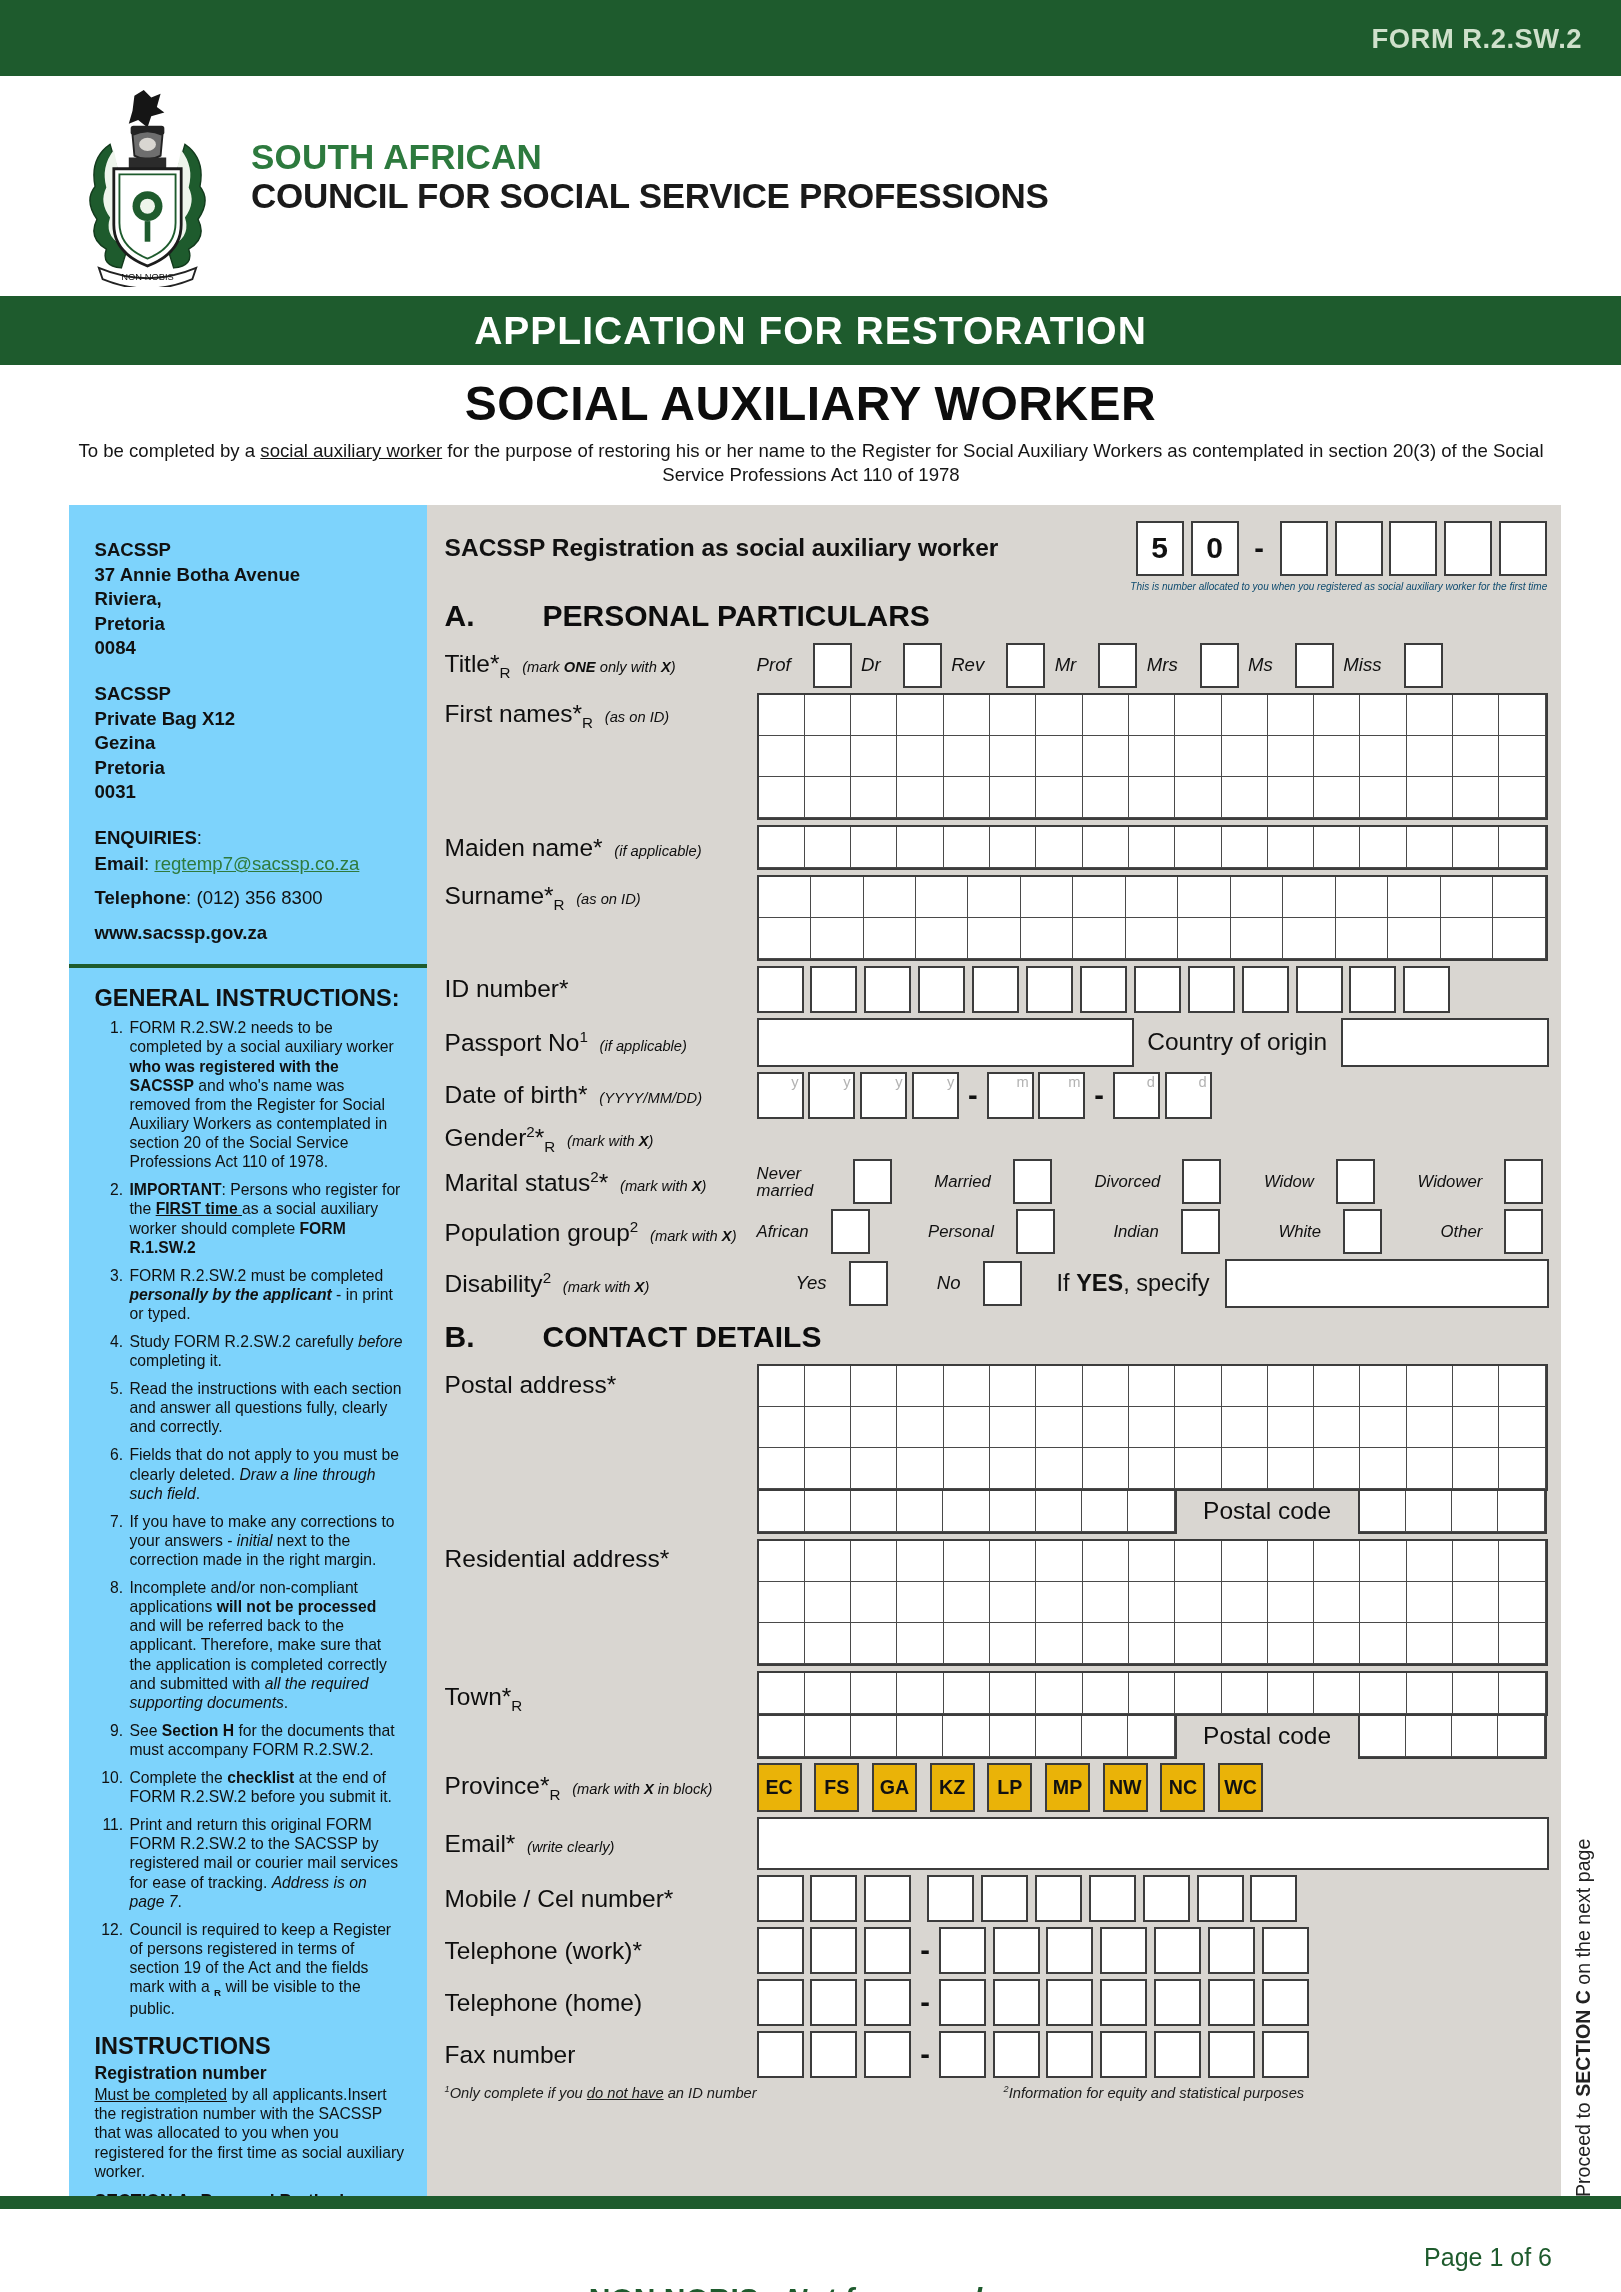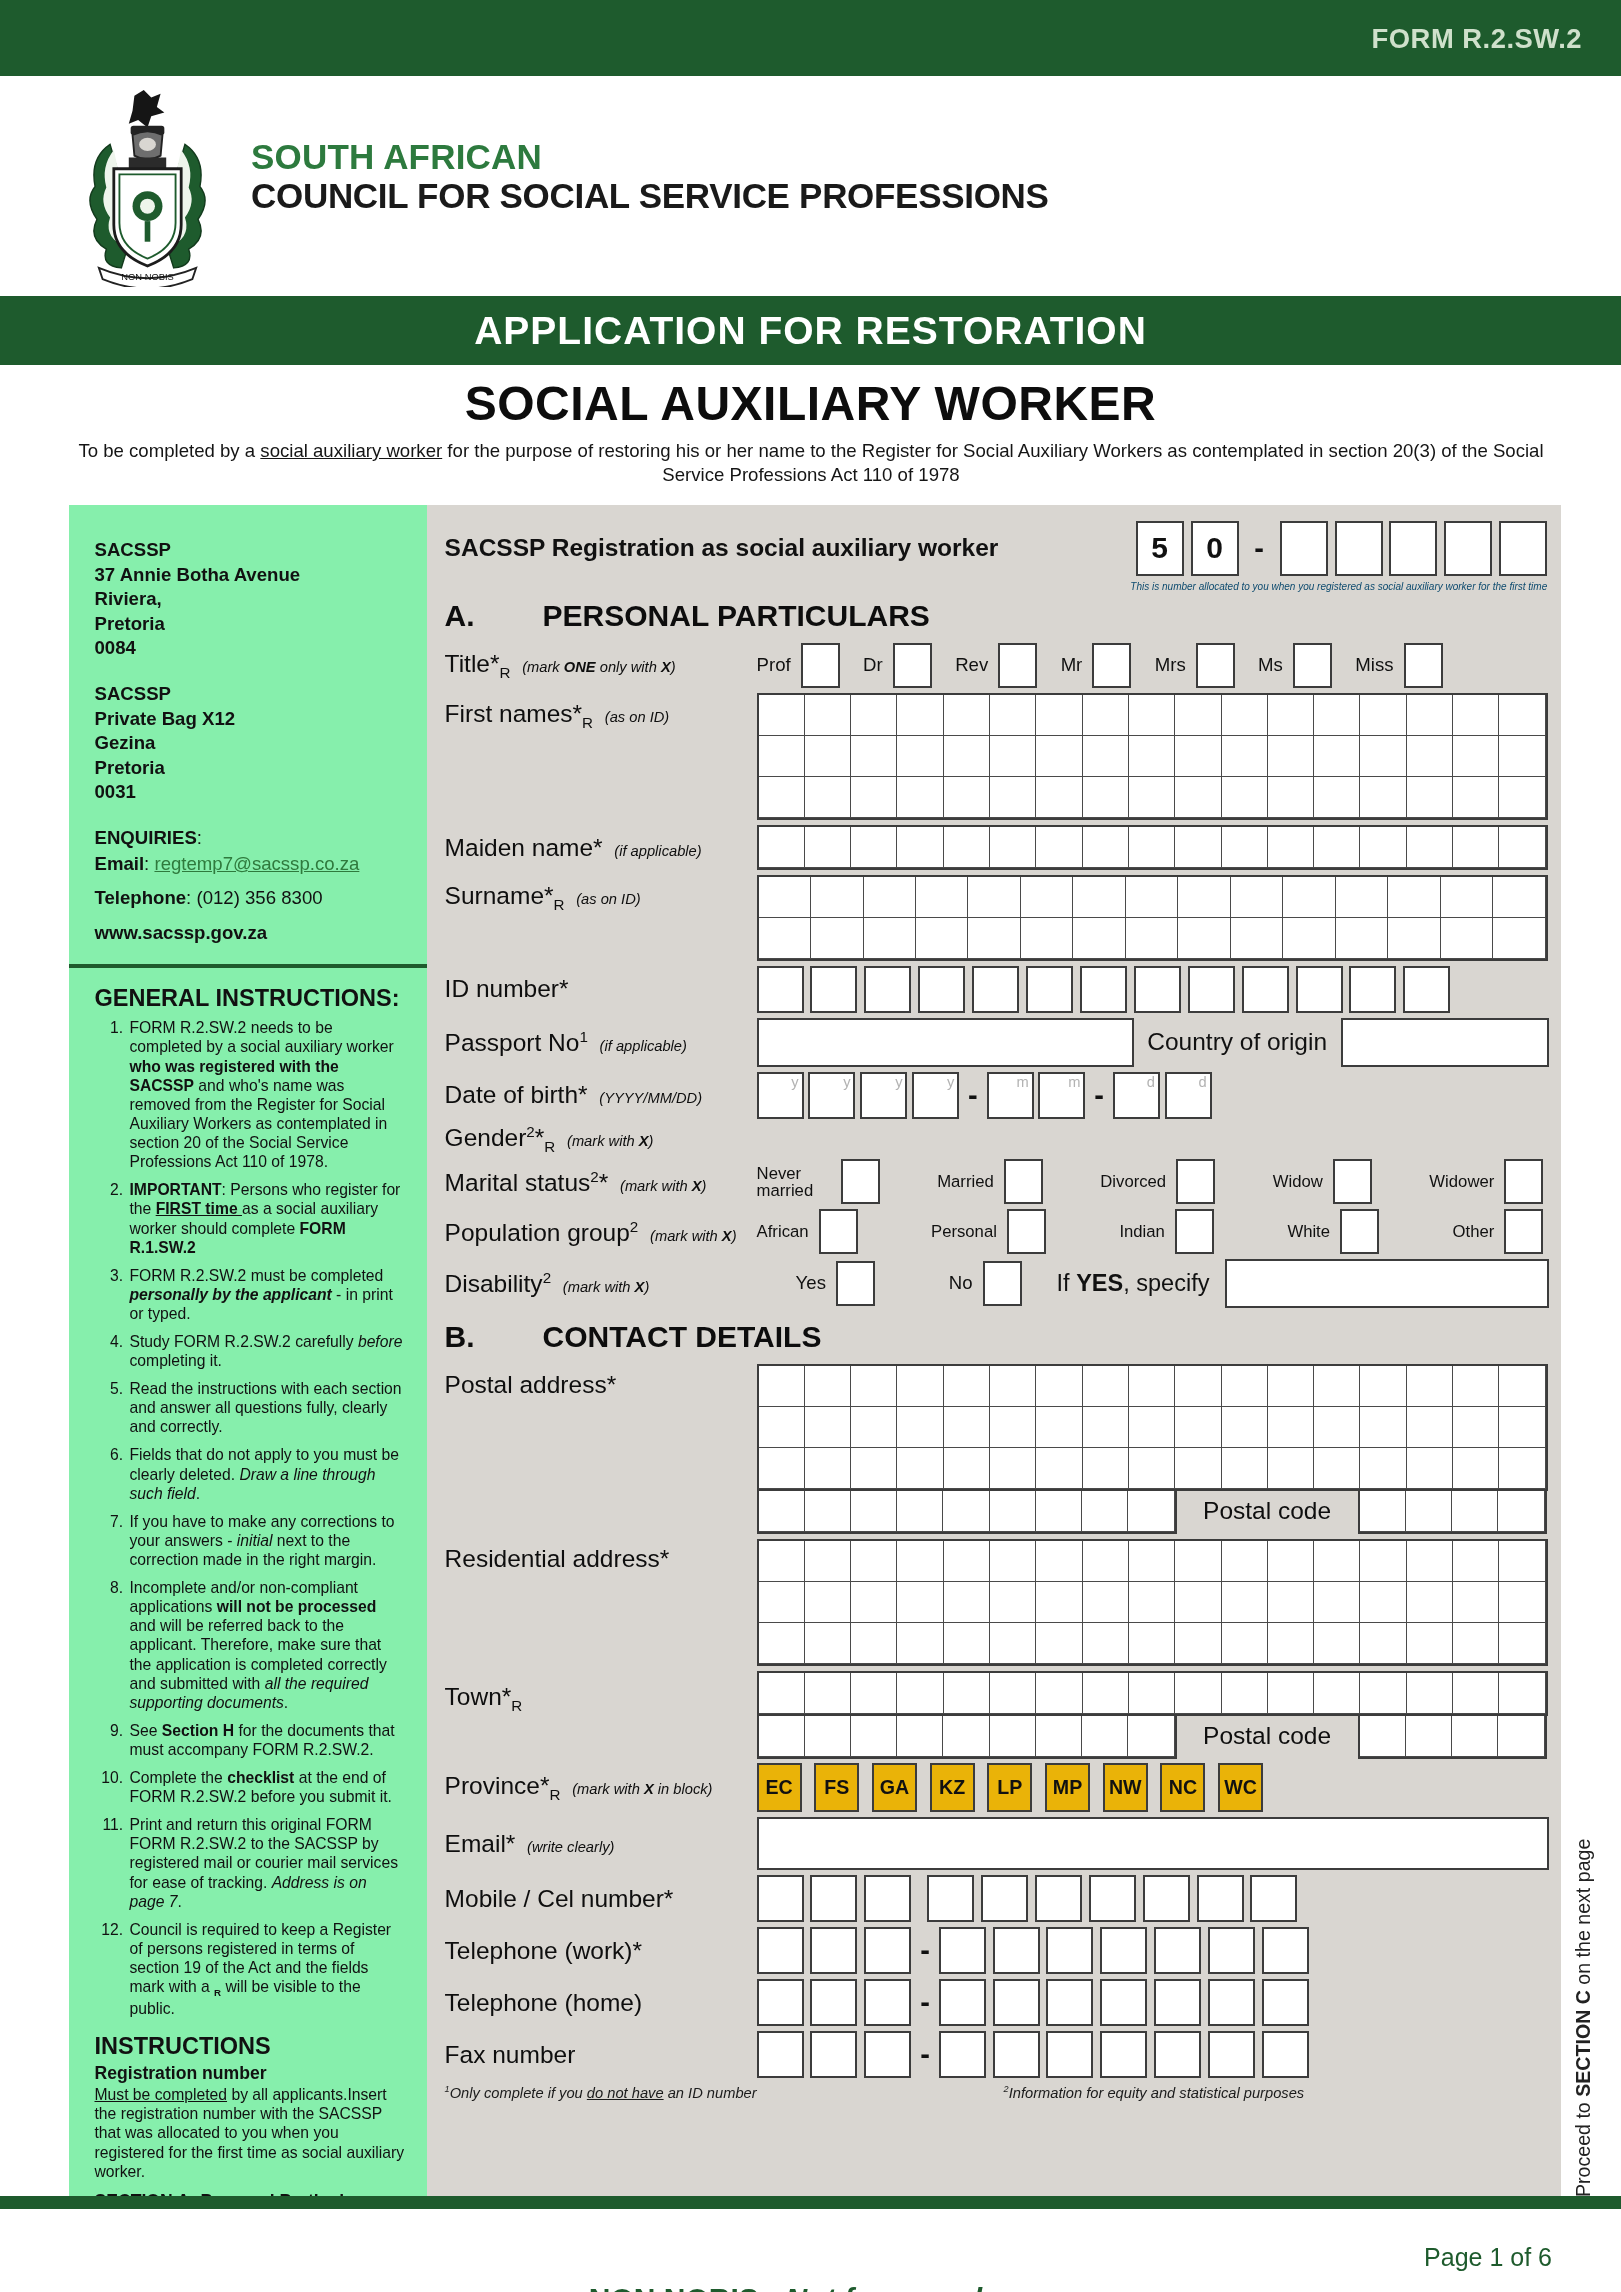--- a/index.html
+++ b/index.html
@@ -18,21 +18,21 @@
   .org2{color:#1a1a1a;font-size:35px;font-weight:bold;letter-spacing:-0.3px;}
   .banner{position:absolute;top:296px;left:0;width:100%;height:69px;background:#1e5b2d;
           color:#fff;font-size:39px;font-weight:bold;text-align:center;line-height:69px;letter-spacing:1px;}
   .doc-title{position:absolute;top:376px;left:0;width:100%;text-align:center;
              font-size:48px;font-weight:bold;letter-spacing:0.5px;color:#0d0d0d;}
   .doc-sub{position:absolute;top:439px;left:71px;width:1480px;text-align:center;
            font-size:18.6px;line-height:1.3;color:#151515;}
 
   
   .content{position:absolute;top:505px;left:69px;width:1492px;height:1691px;display:flex;}
-  .sidebar{width:358px;flex:none;background:#86efac;box-sizing:border-box;
+  .sidebar{width:358px;flex:none;background:#7dd3fc;box-sizing:border-box;
            padding:33px 21.6px 9.8px 25.5px;font-size:15.7px;line-height:1.22;overflow:hidden;}
   .addr .line{font-weight:bold;font-size:18.6px;line-height:1.32;}
   .sb-gap{height:21.6px;}
   .sb-row{font-size:18.6px;margin-bottom:3.9px;}
   .sb-row .b{font-weight:bold;}
   .sb-divider{border:0;border-top:4.9px solid #1e5b2d;margin:19.6px -21.6px 15.7px -25.5px;}
   .gi-head{font-size:23.5px;font-weight:bold;margin:3.9px 0 5.9px 0;}
   ol.gi{margin:0;padding-left:33px;}
   ol.gi li{margin-bottom:8.8px;padding-left:2px;}
   .ins-head{font-size:23.5px;font-weight:bold;margin:13.7px 0 2px 0;}
@@ -65,21 +65,21 @@
   .sec-head{display:flex;font-size:30px;font-weight:bold;margin:5.9px 0 9.8px 0;color:#0d0d0d;}
   .sec-head .letter{width:98px;flex:none;}
 
   .reg-row{display:flex;align-items:flex-start;margin-bottom:7.8px;}
   .reg-label{font-size:24.5px;font-weight:bold;padding-top:13.7px;flex:none;}
   .regcol{margin-left:auto;display:flex;flex-direction:column;align-items:flex-end;padding-right:2px;}
   .regcol .cbox{width:48px;height:55px;}
   .reg-note{font-size:10px;font-style:italic;margin-top:5px;color:#0c4a6e;}
 
   .opts{display:flex;align-items:center;}
-  .opt-pair{display:flex;align-items:center;gap:10px;}
+  .opt-pair{display:flex;align-items:center;gap:22px;font-style:italic;}
   .olab{font-size:18.6px;line-height:1.02;}
   .opts-title{width:686px;justify-content:space-between;}
   .opts-spread{flex:1;justify-content:space-between;padding-right:5.9px;}
   .opts-spread .olab{font-size:16.7px;max-width:74px;text-align:left;}
   .hl-label{font-size:24.5px;margin:0 15.7px 0 29px;white-space:nowrap;}
 
   .pboxes{display:flex;gap:12.7px;}
   .pbox{width:45px;height:49px;background:#eab308;border:2px solid #3c3c3c;box-sizing:border-box;
         display:flex;align-items:center;justify-content:center;font-size:19.6px;font-weight:600;}
 

